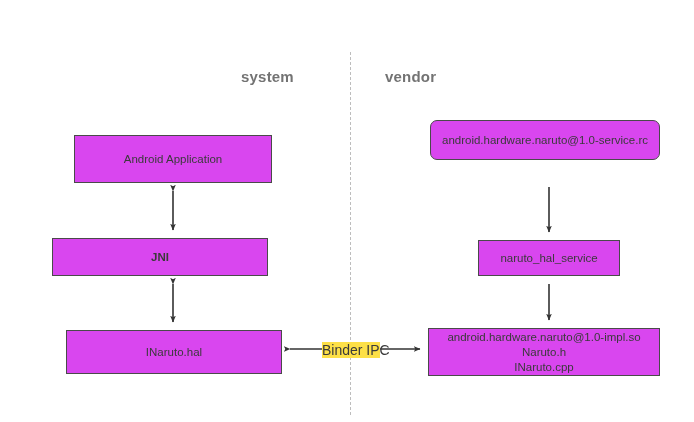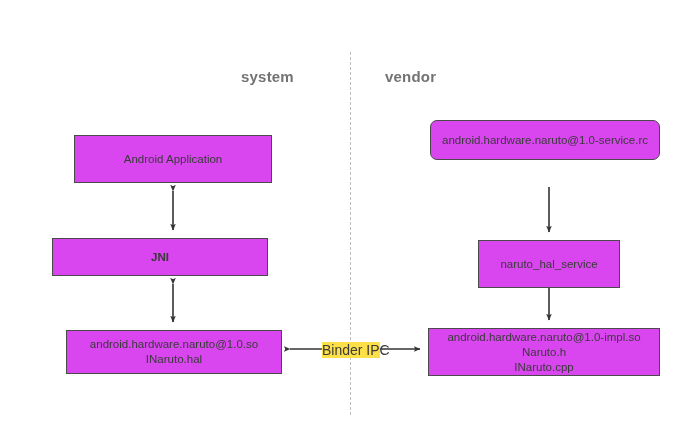--- a/index.html
+++ b/index.html
@@ -65,21 +65,21 @@
     white-space: nowrap;
   }
 
   
   #box-android-application { left: 74px;  top: 135px; width: 198px; height: 48px; }
   #box-jni                 { left: 52px;  top: 238px; width: 216px; height: 38px; font-weight: bold; }
   #box-hal-interface       { left: 66px;  top: 330px; width: 216px; height: 44px; }
 
   
   #box-service-rc          { left: 430px; top: 120px; width: 230px; height: 40px; border-radius: 7px; }
-  #box-hal-service         { left: 478px; top: 240px; width: 142px; height: 48px; }
+  #box-hal-service         { left: 478px; top: 240px; width: 142px; height: 36px; }
   #box-impl                { left: 428px; top: 328px; width: 232px; height: 48px; }
 
   
   #binder-ipc-label {
     position: absolute;
     left: 322px;
     top: 342px;
     width: 58px;
     text-align: center;
     font-size: 14px;
@@ -116,21 +116,20 @@
 
 <div id="box-android-application" class="node-box">
   <span class="node-line">Android Application</span>
 </div>
 
 <div id="box-jni" class="node-box">
   <span class="node-line">JNI</span>
 </div>
 
 <div id="box-hal-interface" class="node-box">
-  <span class="node-line">android.hardware.naruto@1.0.so</span>
   <span class="node-line">INaruto.hal</span>
 </div>
 
 <div id="box-service-rc" class="node-box">
   <span class="node-line">android.hardware.naruto@1.0-service.rc</span>
 </div>
 
 <div id="box-hal-service" class="node-box">
   <span class="node-line">naruto_hal_service</span>
 </div>

